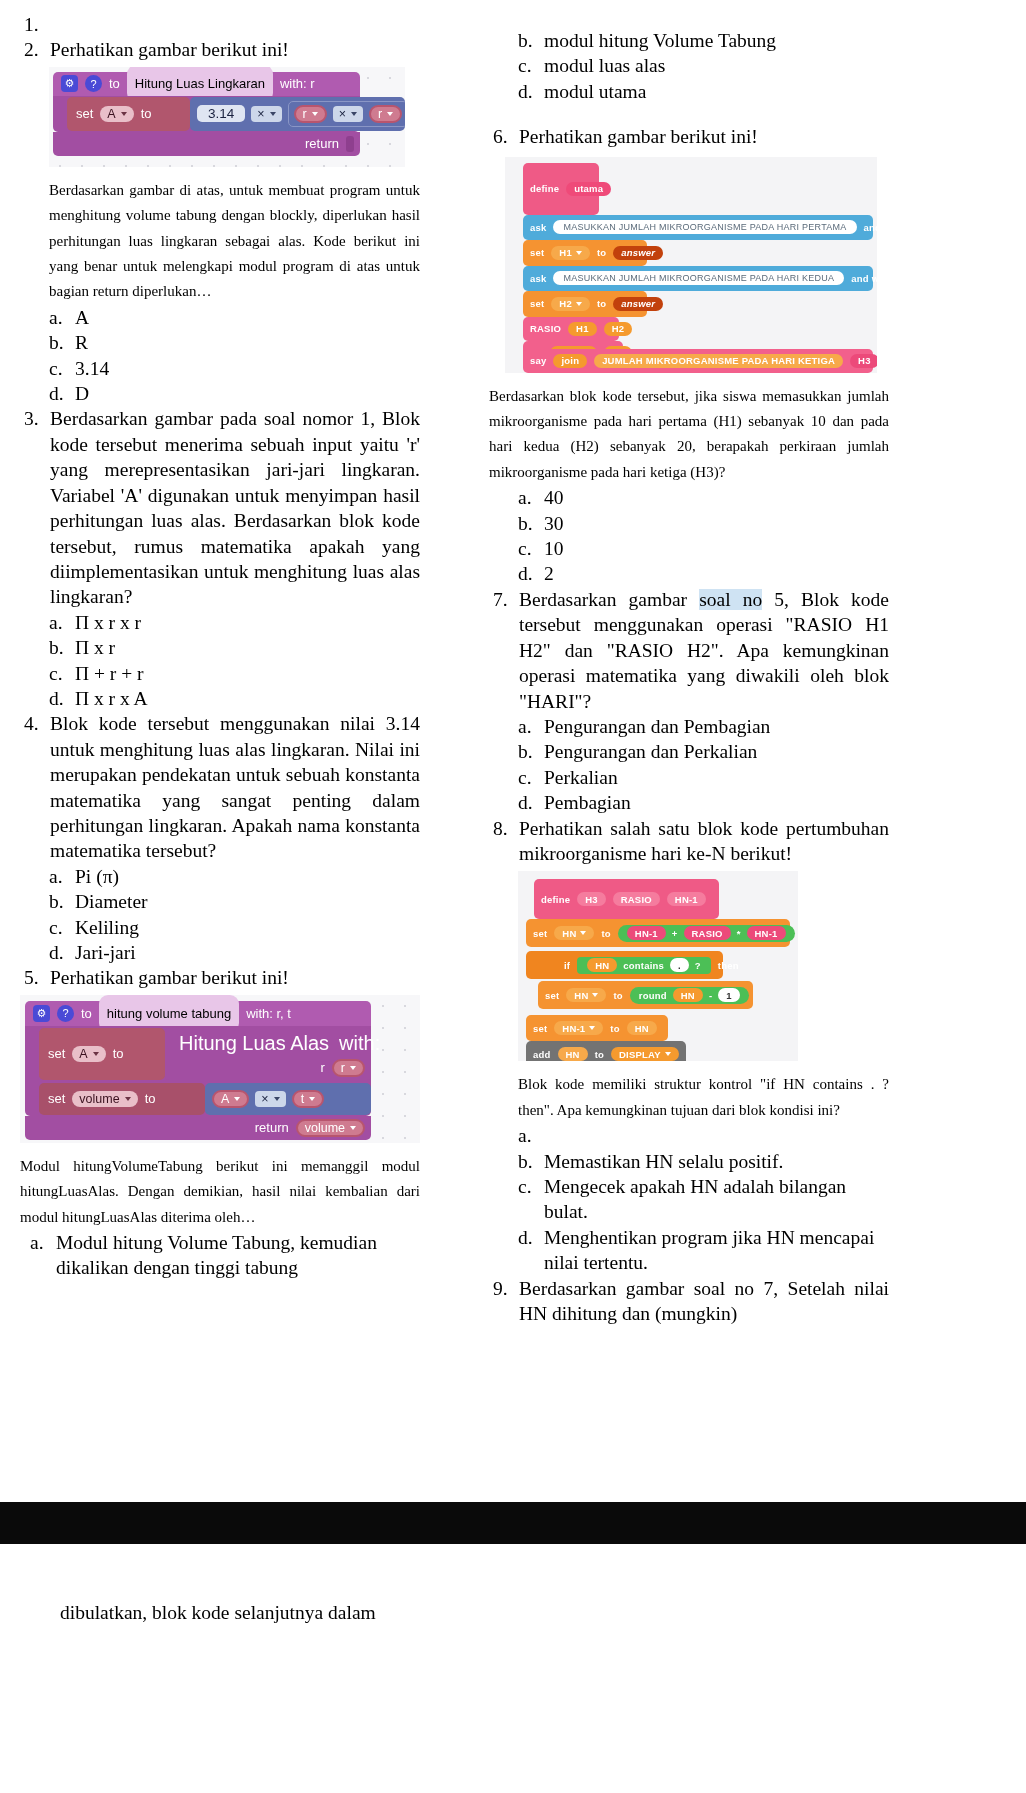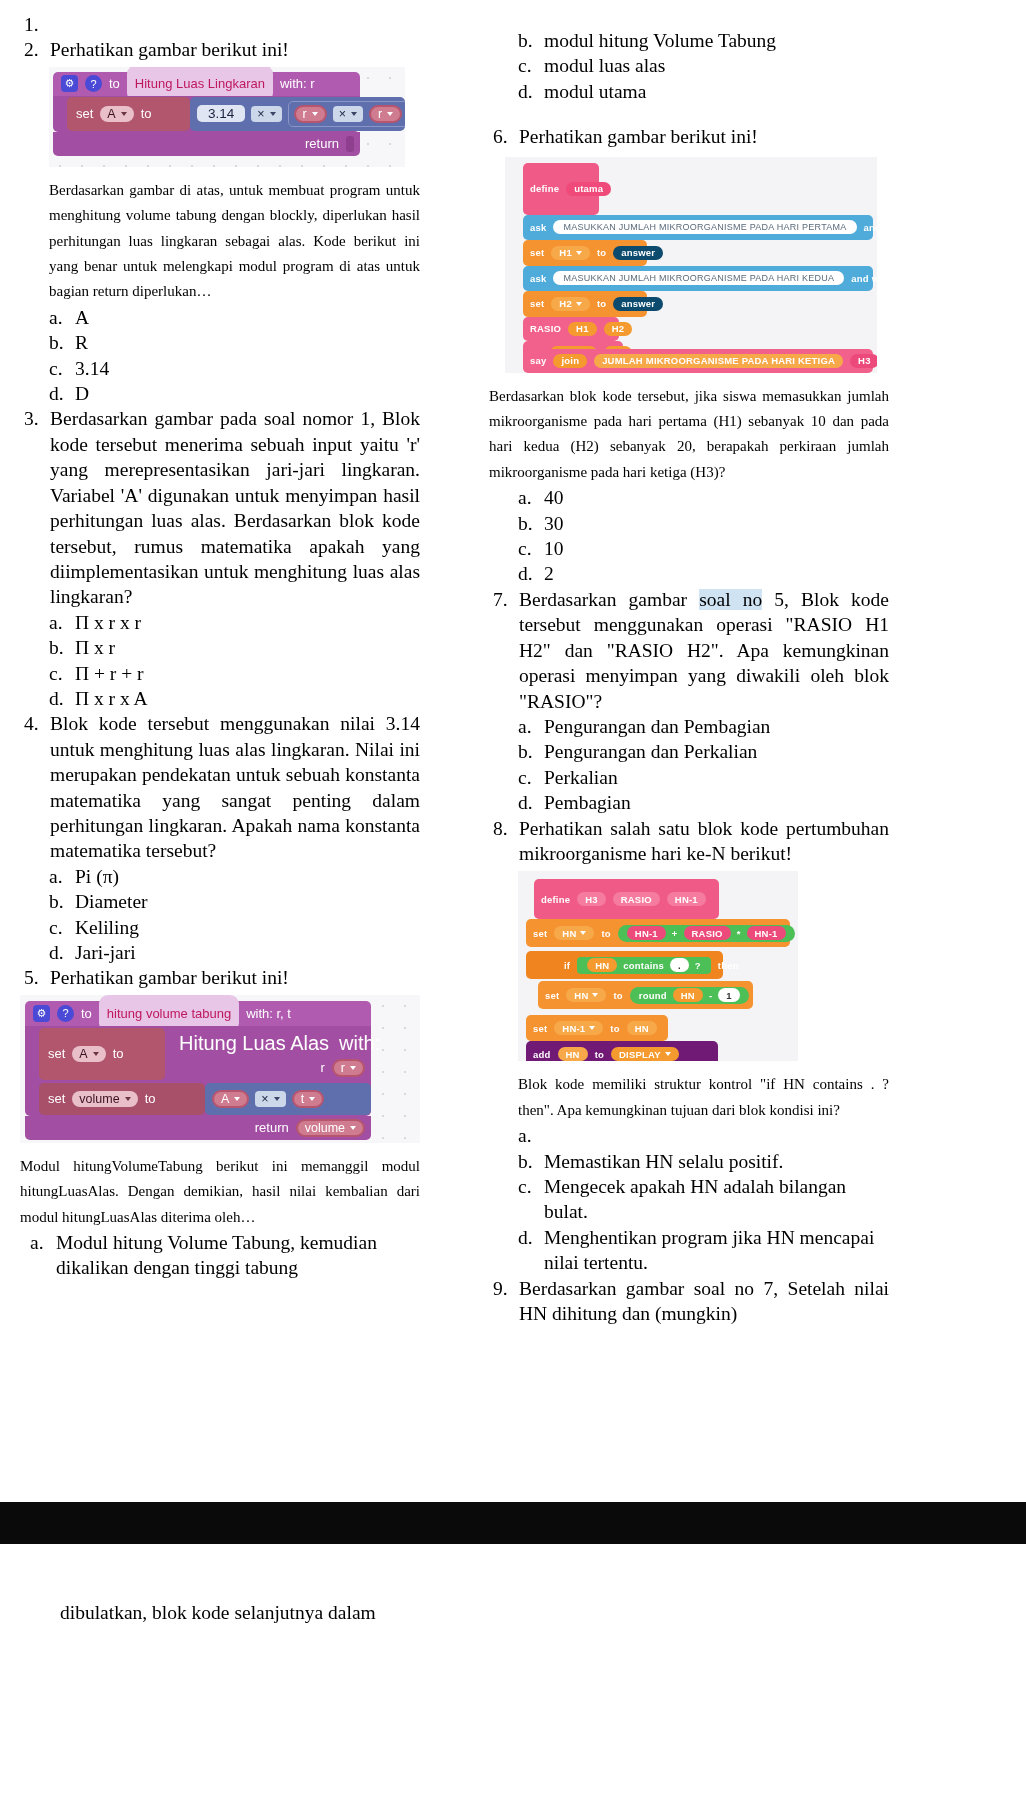--- a/index.html
+++ b/index.html
@@ -116,21 +116,21 @@
     display: inline-flex;
     align-items: center;
     justify-content: center;
     font-size: 11px;
     color: #ffffff;
     flex: 0 0 auto;
   }
   .help { border-radius: 50%; }
   .namefield {
     background: #e8c6e8;
-    color: #be185d;
+    color: #000000;
     border-radius: 9px;
     padding: 11px 8px;
     font-size: 13px;
   }
   .setblk {
     background: #b1566d;
     border-radius: 5px;
     font-size: 13px;
     padding: 0 9px;
     gap: 7px;
@@ -241,21 +241,21 @@
     border-radius: 999px;
     padding: 1.5px 8px;
     font-size: 9.5px;
     font-weight: bold;
     display: inline-flex;
     align-items: center;
     gap: 4px;
   }
   .pill-orange  { background: #f59a2e; color: #ffffff; }
   .pill-orange-l{ background: #f7a94a; color: #ffffff; }
-  .pill-blue    { background: #0c4a6e; color: #ffffff; }
+  .pill-blue    { background: #c2410c; color: #ffffff; font-style: italic; }
   .pill-pinkd   { background: #ec4a7a; color: #ffffff; }
   .pill-pinkl   { background: #f57c9e; color: #ffffff; }
   .pill-num     { background: #ffffff; color: #333; }
   .pill-dd::after {
     content: "";
     border-left: 3px solid transparent;
     border-right: 3px solid transparent;
     border-top: 4px solid #ffffff;
     display: inline-block;
   }
@@ -570,21 +570,21 @@
       <span class="opt-let">c.</span>
       <span class="opt-txt">10</span>
     </div>
     <div class="opt">
       <span class="opt-let">d.</span>
       <span class="opt-txt">2</span>
     </div>
 
     <div class="q">
       <span class="q-num">7.</span>
-      <span class="q-body"><span>Berdasarkan gambar </span><span class="hl">soal no</span><span> 5, Blok kode tersebut menggunakan operasi "RASIO H1 H2" dan "RASIO H2". Apa kemungkinan operasi menyimpan yang diwakili oleh blok "RASIO"?</span></span>
+      <span class="q-body"><span>Berdasarkan gambar </span><span class="hl">soal no</span><span> 5, Blok kode tersebut menggunakan operasi "RASIO H1 H2" dan "RASIO H2". Apa kemungkinan operasi matematika yang diwakili oleh blok "HARI"?</span></span>
     </div>
     <div class="opt">
       <span class="opt-let">a.</span>
       <span class="opt-txt">Pengurangan dan Pembagian</span>
     </div>
     <div class="opt">
       <span class="opt-let">b.</span>
       <span class="opt-txt">Pengurangan dan Perkalian</span>
     </div>
     <div class="opt">
@@ -646,21 +646,21 @@
         </span>
       </div>
 
       <div class="sb sb-orange" style="left:8px; top:144px; width:142px; height:26px;">
         <span>set</span>
         <span class="pill pill-orange-l pill-dd">HN-1</span>
         <span>to</span>
         <span class="pill pill-orange-l">HN</span>
       </div>
 
-      <div class="sb" style="background:#701a75; left:8px; top:170px; width:192px; height:26px;">
+      <div class="sb" style="background:#737373; left:8px; top:170px; width:160px; height:26px;">
         <span>add</span>
         <span class="pill pill-orange-l">HN</span>
         <span>to</span>
         <span class="pill pill-orange pill-dd">DISPLAY</span>
       </div>
     </div>
 
     <div class="spacer-sm"></div>
     <div class="para flush" style="padding-left:29px;">Blok kode memiliki struktur kontrol "if HN contains . ? then". Apa kemungkinan tujuan dari blok kondisi ini?</div>
 

